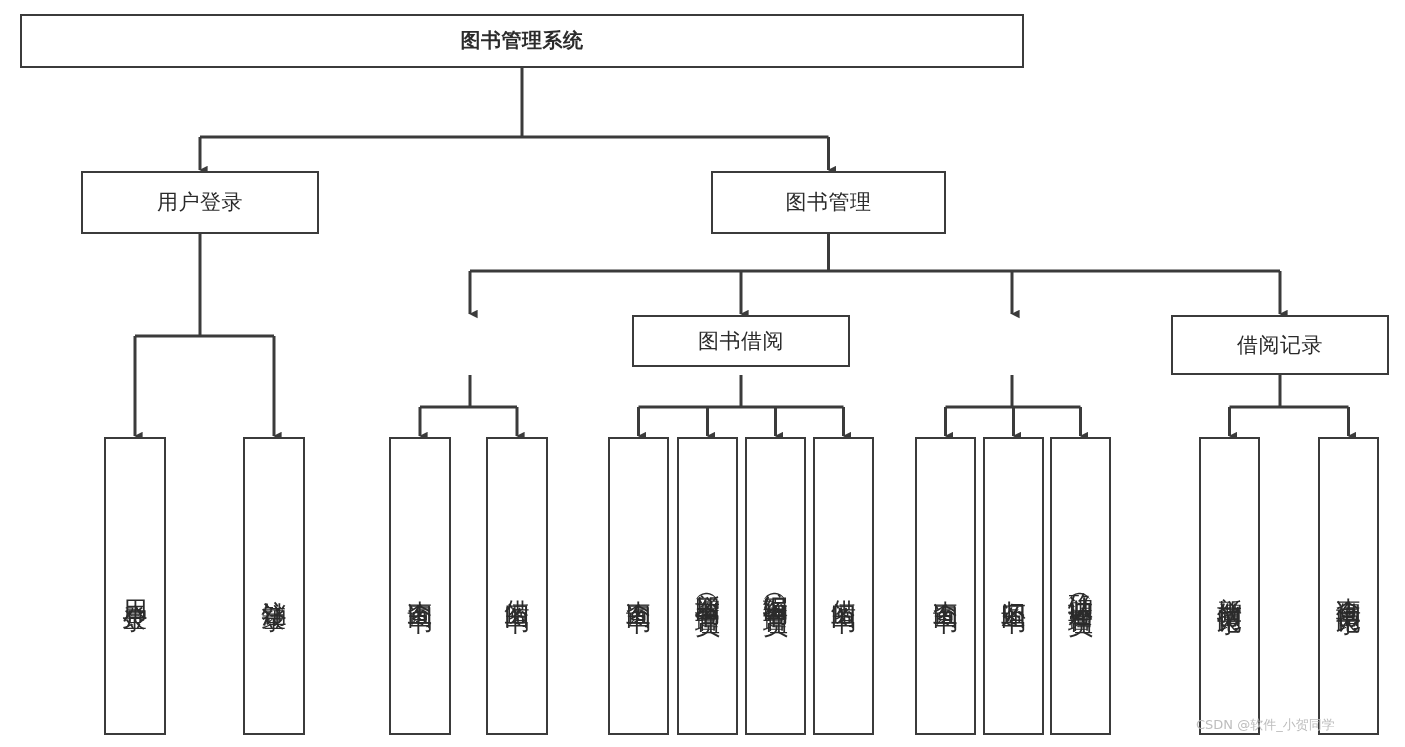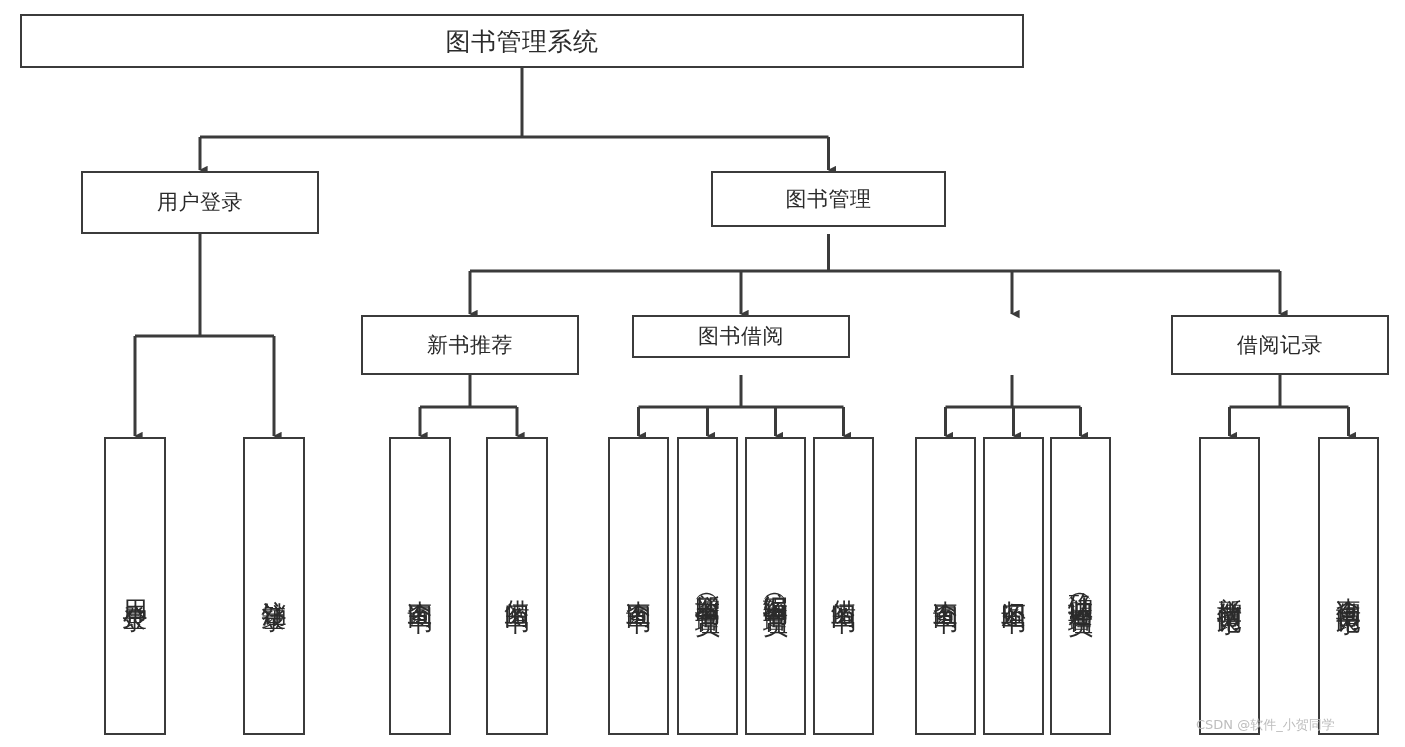--- a/index.html
+++ b/index.html
@@ -45,21 +45,21 @@
     font-size: 21px;
   }
   .node.vert .label {
     writing-mode: vertical-rl;
     text-orientation: upright;
     font-size: 25px;
     letter-spacing: 3px;
     line-height: 1;
     white-space: nowrap;
   }
-  .node.root .label { font-size: 25px; }
+  .node.root .label { font-size: 20px; font-weight: bold; }
   .watermark {
     position: absolute;
     color: #bdbdbd;
     font-size: 13px;
     white-space: nowrap;
     z-index: 5;
     font-family: "DejaVu Sans", "Liberation Sans", sans-serif;
   }
 </style>
 </head>
@@ -110,29 +110,26 @@
   </svg>
 
   <div class="node root horiz" style="left: 20px; top: 14px; width: 1004px; height: 54px; border-color: rgb(59, 59, 59); background: rgb(255, 255, 255);">
     <span class="label">图书管理系统</span>
   </div>
 
   <div class="node horiz" style="left: 81px; top: 171px; width: 238px; height: 63px; border-color: rgb(59, 59, 59); background: rgb(255, 255, 255);">
     <span class="label">用户登录</span>
   </div>
 
-  <div class="node horiz" style="left: 711px; top: 171px; width: 235px; height: 56px; border-color: rgb(59, 59, 59); background: rgb(255, 255, 255);">
+  <div class="node horiz" style="left: 711px; top: 171px; width: 235px; height: 63px; border-color: rgb(59, 59, 59); background: rgb(255, 255, 255);">
     <span class="label">图书管理</span>
   </div>
 
-  <div class="node horiz" style="left: 361px; top: 315px; width: 218px; height: 60px; border-color: rgb(59, 59, 59); background: rgb(255, 255, 255);">
-    <span class="label">新书推荐</span>
-  </div>
 
-  <div class="node horiz" style="left: 632px; top: 315px; width: 218px; height: 43px; border-color: rgb(59, 59, 59); background: rgb(255, 255, 255);">
+  <div class="node horiz" style="left: 632px; top: 315px; width: 218px; height: 52px; border-color: rgb(59, 59, 59); background: rgb(255, 255, 255);">
     <span class="label">图书借阅</span>
   </div>
 
 
   <div class="node horiz" style="left: 1171px; top: 315px; width: 218px; height: 60px; border-color: rgb(59, 59, 59); background: rgb(255, 255, 255);">
     <span class="label">借阅记录</span>
   </div>
 
   <div class="node vert" style="left: 104px; top: 437px; width: 62px; height: 298px; border-color: rgb(59, 59, 59); background: rgb(255, 255, 255);">
     <span class="label">用户登录</span>

